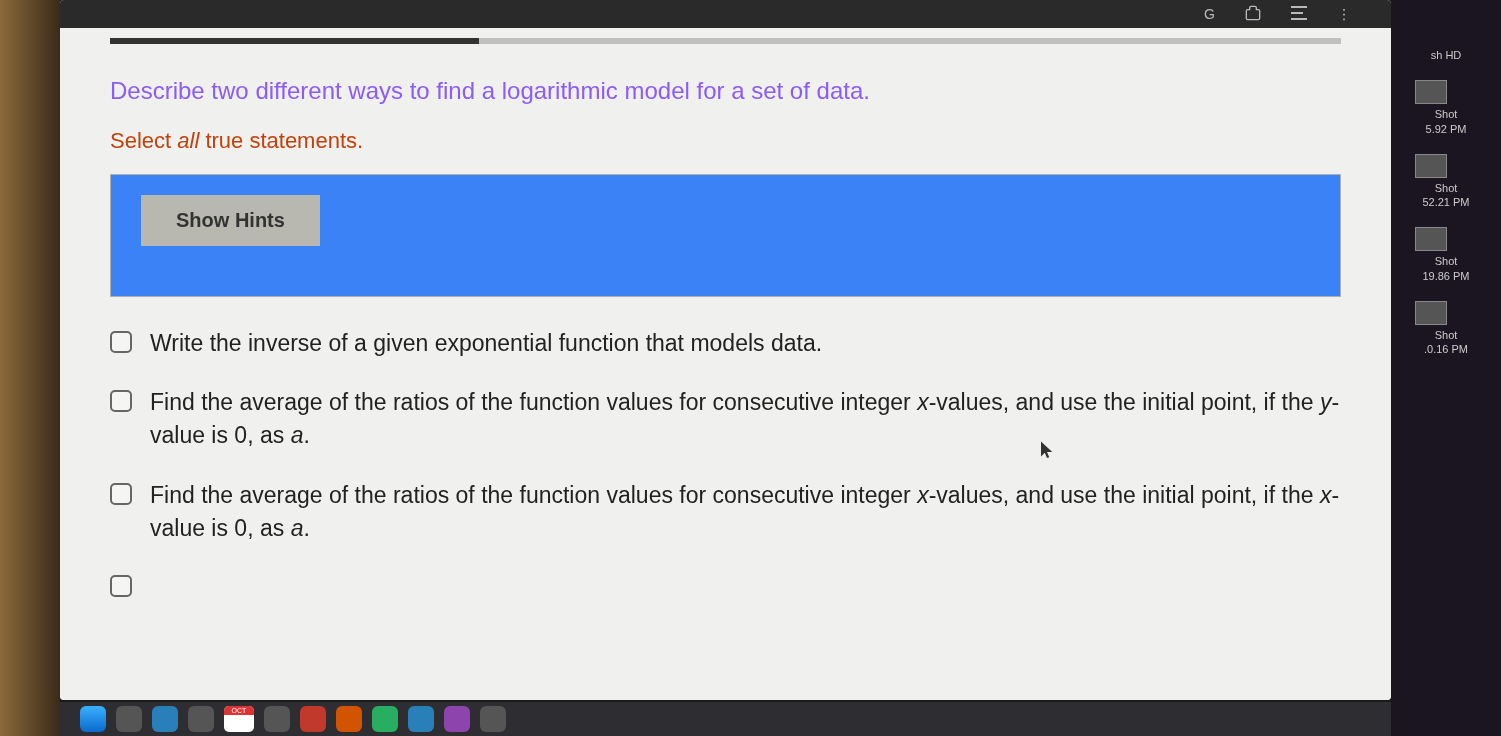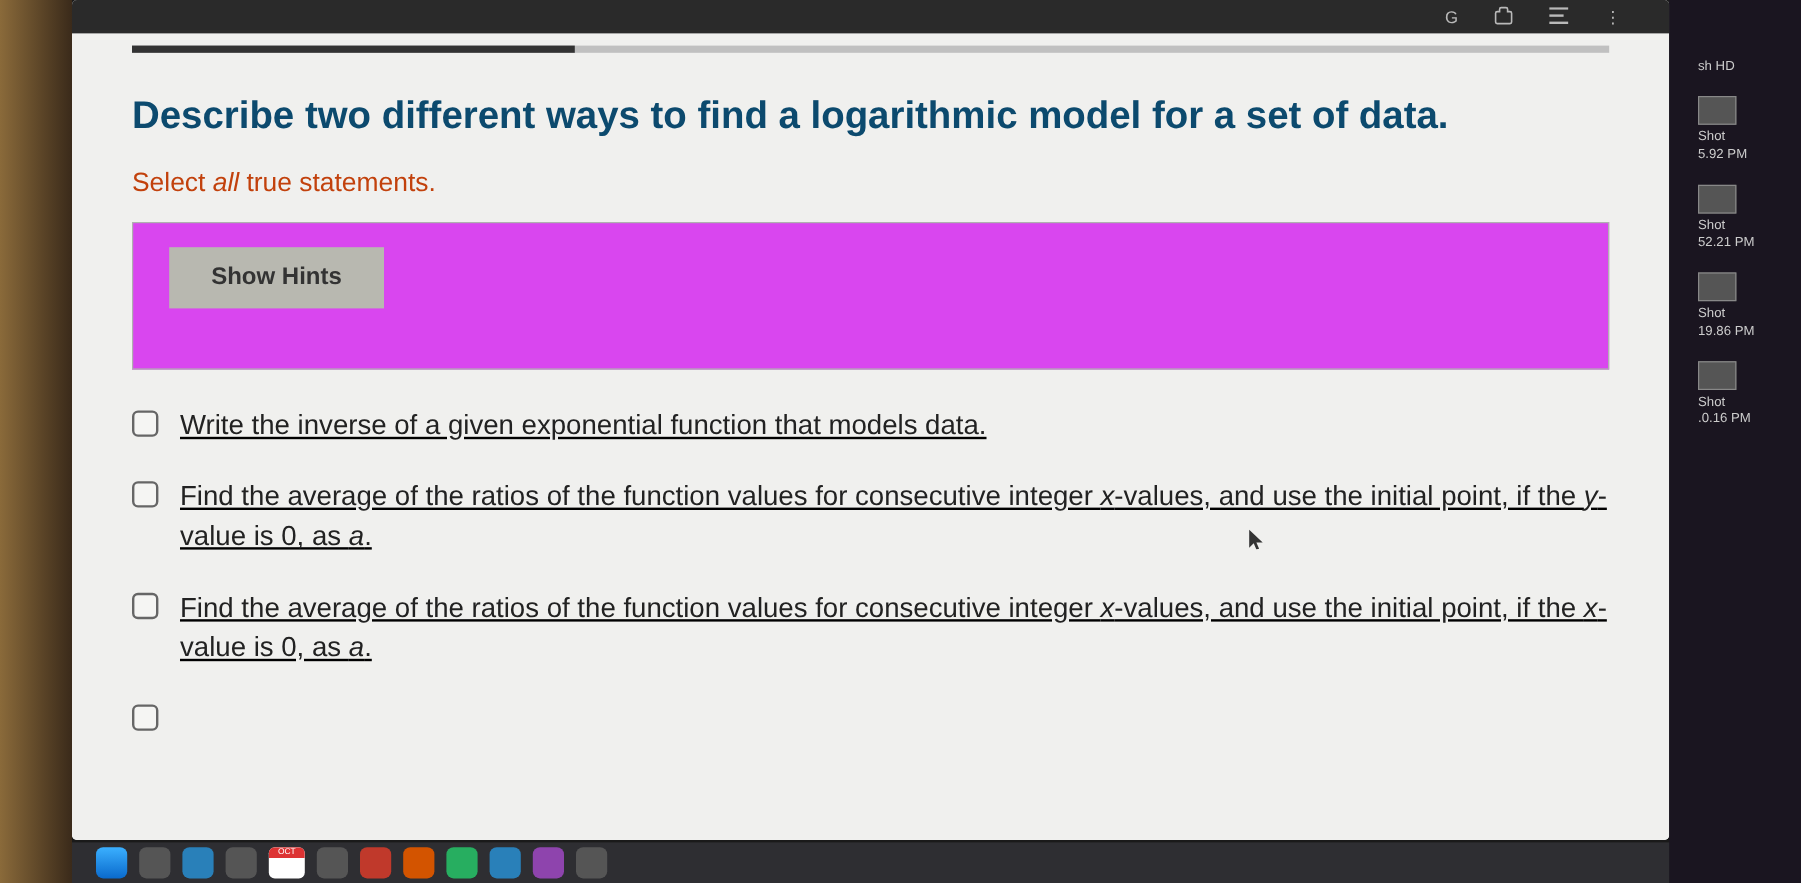--- a/index.html
+++ b/index.html
@@ -43,53 +43,51 @@
       background: #c0c0c0;
       margin-bottom: 30px;
       position: relative;
     }
     .progress-fill {
       height: 100%;
       width: 30%;
       background: #333;
     }
     .question-text {
-      font-size: 32px;
-      color: #0c4a6e;
+      font-size: 24px;
+      color: #8b5cf6;
       margin-bottom: 20px;
       line-height: 1.4;
-      font-weight: bold;
     }
     .instruction-text {
       font-size: 22px;
       color: #c2410c;
       margin-bottom: 20px;
     }
     .instruction-text .italic { font-style: italic; }
     .hints-box {
       border: 1px solid #b0b0b0;
       padding: 20px 30px 50px 30px;
       margin-bottom: 30px;
-      background: #d946ef;
+      background: #3b82f6;
     }
     .show-hints-btn {
       background: #b8b8b0;
       border: none;
       padding: 14px 35px;
       font-size: 20px;
       font-weight: bold;
       color: #333;
       cursor: pointer;
     }
     .option-row {
       display: flex;
       align-items: flex-start;
       gap: 18px;
       margin-bottom: 26px;
-      text-decoration: underline;
     }
     .checkbox {
       width: 22px;
       height: 22px;
       border: 2px solid #666;
       border-radius: 5px;
       background: #f5f5f3;
       flex-shrink: 0;
       margin-top: 4px;
       cursor: pointer;
@@ -107,21 +105,21 @@
       top: 0;
       width: 110px;
       height: 100%;
       background: #1a1520;
       color: #ccc;
       font-size: 11px;
       padding-top: 30px;
     }
     .desk-item {
       margin: 18px 24px;
-      text-align: left;
+      text-align: center;
       line-height: 1.3;
     }
     .desk-thumb {
       width: 32px;
       height: 24px;
       background: #555;
       border: 1px solid #888;
       margin-bottom: 3px;
     }
     .left-edge {

